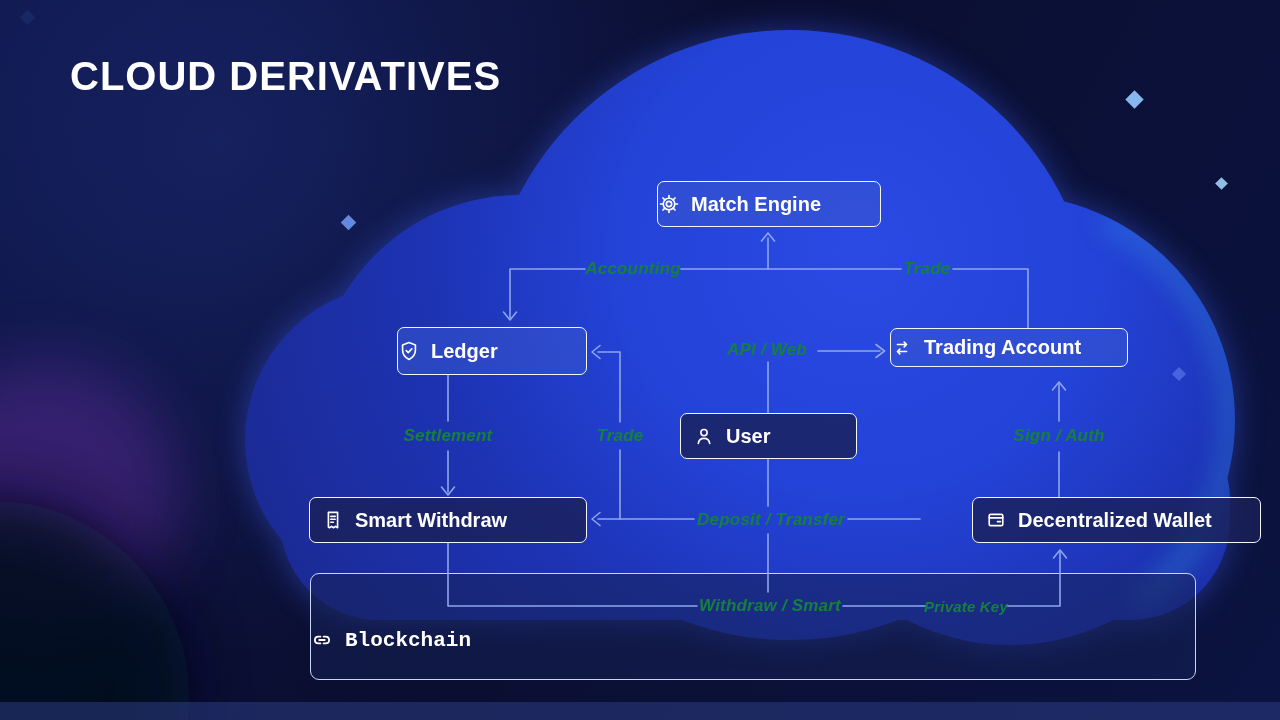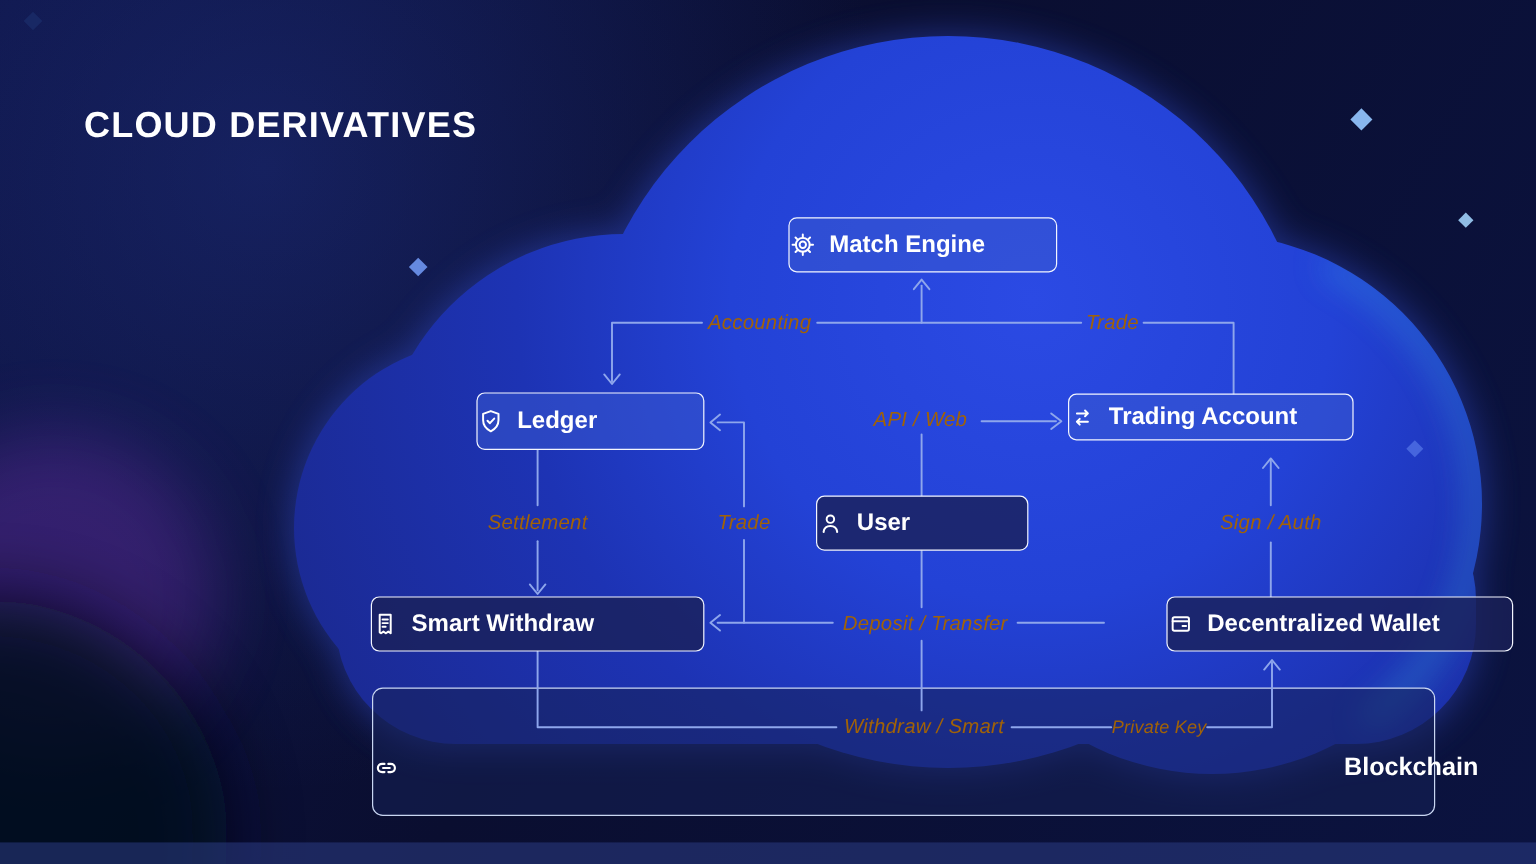--- a/index.html
+++ b/index.html
@@ -5,53 +5,52 @@
   html,body{margin:0;padding:0;}
   body{
     width:1280px;height:720px;position:relative;overflow:hidden;
     background:#0b1038;
     font-family:"Liberation Sans", sans-serif;
   }
   .layer{position:absolute;left:0;top:0;}
   
   .title{
     position:absolute;left:70px;top:52px;z-index:6;
-    color:#ffffff;font-weight:800;font-size:30px;line-height:1.22;
+    color:#ffffff;font-weight:800;font-size:40px;line-height:1.22;
     letter-spacing:1px;
-    margin-top:35px;
   }
   
   .node{
     position:absolute;z-index:4;box-sizing:border-box;
     display:flex;align-items:center;gap:11px;
     border:1.6px solid #f3f6ff;border-radius:7px;
     color:#ffffff;font-weight:700;font-size:20px;white-space:nowrap;
   }
   .node-bright{background:rgba(58,88,208,0.52);}
-  .node-dark{background:rgba(26,32,88,0.80);}
+  .node-dark{background:rgba(26,32,88,0.80);padding-left:12px;}
   .node .icon{width:22px;height:22px;flex:0 0 auto;}
   .icon path,.icon circle,.icon rect,.icon line{
     fill:none;stroke:#ffffff;stroke-width:1.8;stroke-linecap:round;stroke-linejoin:round;
   }
   
   .blockchain-box{
     position:absolute;left:310px;top:573px;width:886px;height:107px;z-index:1;
     box-sizing:border-box;border:1.6px solid #c9d6f2;border-radius:9px;
     background:rgba(22,32,86,0.55);
   }
   .blockchain-label{
     position:absolute;left:310px;top:628px;width:922px;z-index:5;
-    display:flex;align-items:center;justify-content:space-between;gap:11px;
-    color:#ffffff;font-weight:700;font-size:21px;
+    display:flex;align-items:center;justify-content:flex-start;gap:11px;
+    color:#ffffff;font-weight:700;font-size:21px;font-family:Liberation Mono, monospace;
   }
   .blockchain-label .icon{width:24px;height:24px;}
   
   .edge-label{
     position:absolute;z-index:5;transform:translate(-50%,-50%);
-    color:#a16207;font-size:17px;font-style:italic;font-weight:400;
+    color:#15803d;font-size:17px;font-style:italic;font-weight:700;
     white-space:nowrap;letter-spacing:0.2px;
   }
   .edge-label.small{font-size:15px;}
   
   .wires{z-index:3;}
   .wires path{fill:none;stroke:#8ea6ec;stroke-width:1.6;stroke-linecap:round;stroke-linejoin:round;}
 </style>
 </head>
 <body>
 

